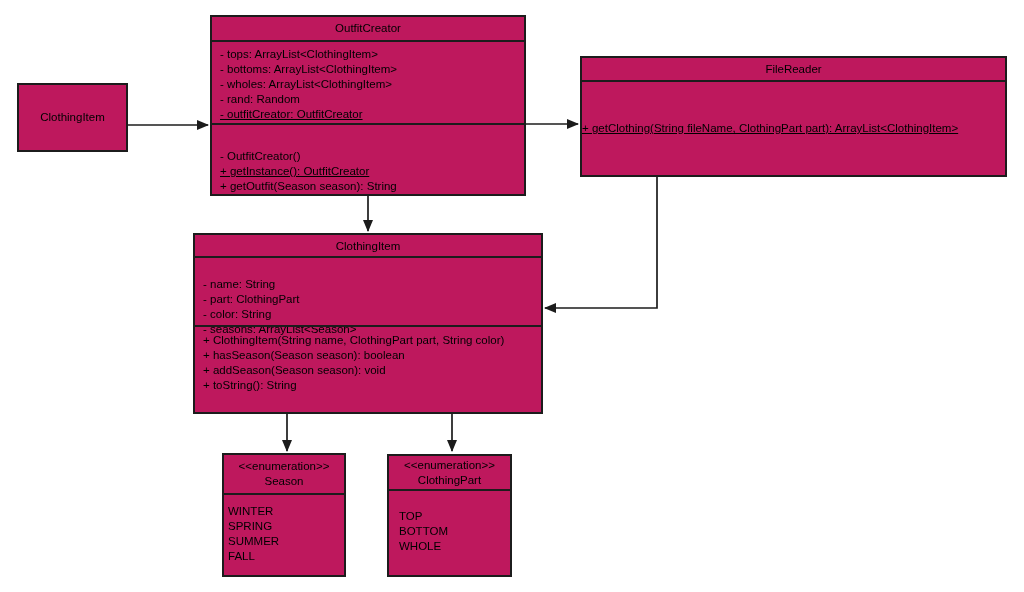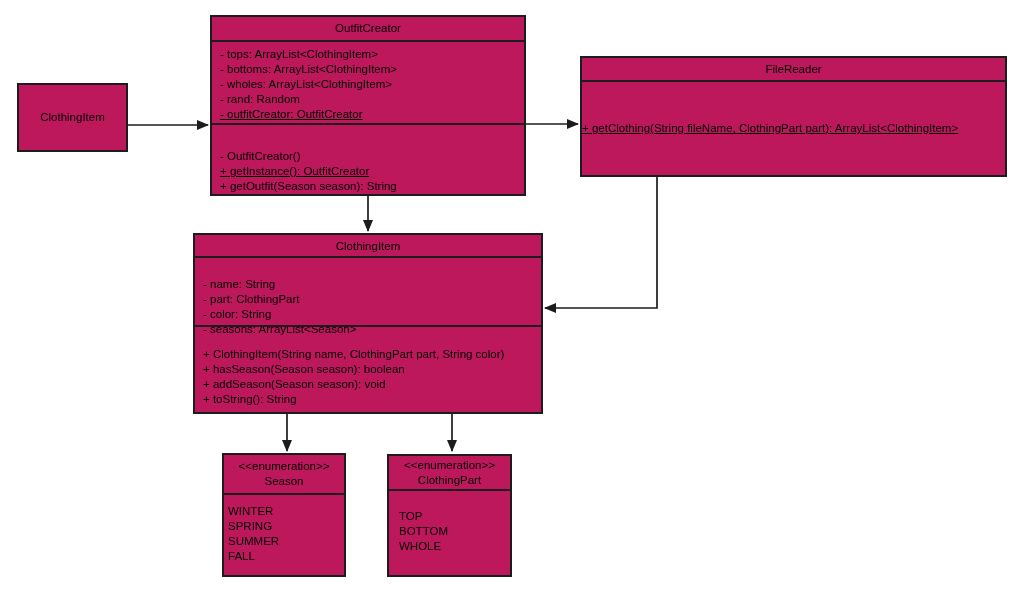--- a/index.html
+++ b/index.html
@@ -107,21 +107,21 @@
   </div>
 
   <div class="uml-box" style="left:193px; top:233px; width:350px; height:181px;">
     <div class="uml-title" style="height:21px;">ClothingItem</div>
     <div class="uml-section pad" style="height:67px; padding-top:19px;">
       <div class="row">- name: String</div>
       <div class="row">- part: ClothingPart</div>
       <div class="row">- color: String</div>
       <div class="row">- seasons: ArrayList&lt;Season&gt;</div>
     </div>
-    <div class="uml-section pad" style="flex:1; padding-top:20px;">
+    <div class="uml-section pad" style="flex:1; padding-top:6px;">
       <div class="row">+ ClothingItem(String name, ClothingPart part, String color)</div>
       <div class="row">+ hasSeason(Season season): boolean</div>
       <div class="row">+ addSeason(Season season): void</div>
       <div class="row">+ toString(): String</div>
     </div>
   </div>
 
   <div class="uml-box" style="left:222px; top:453px; width:124px; height:124px;">
     <div class="uml-title" style="height:38px;">
       <div class="row">&lt;&lt;enumeration&gt;&gt;</div>

